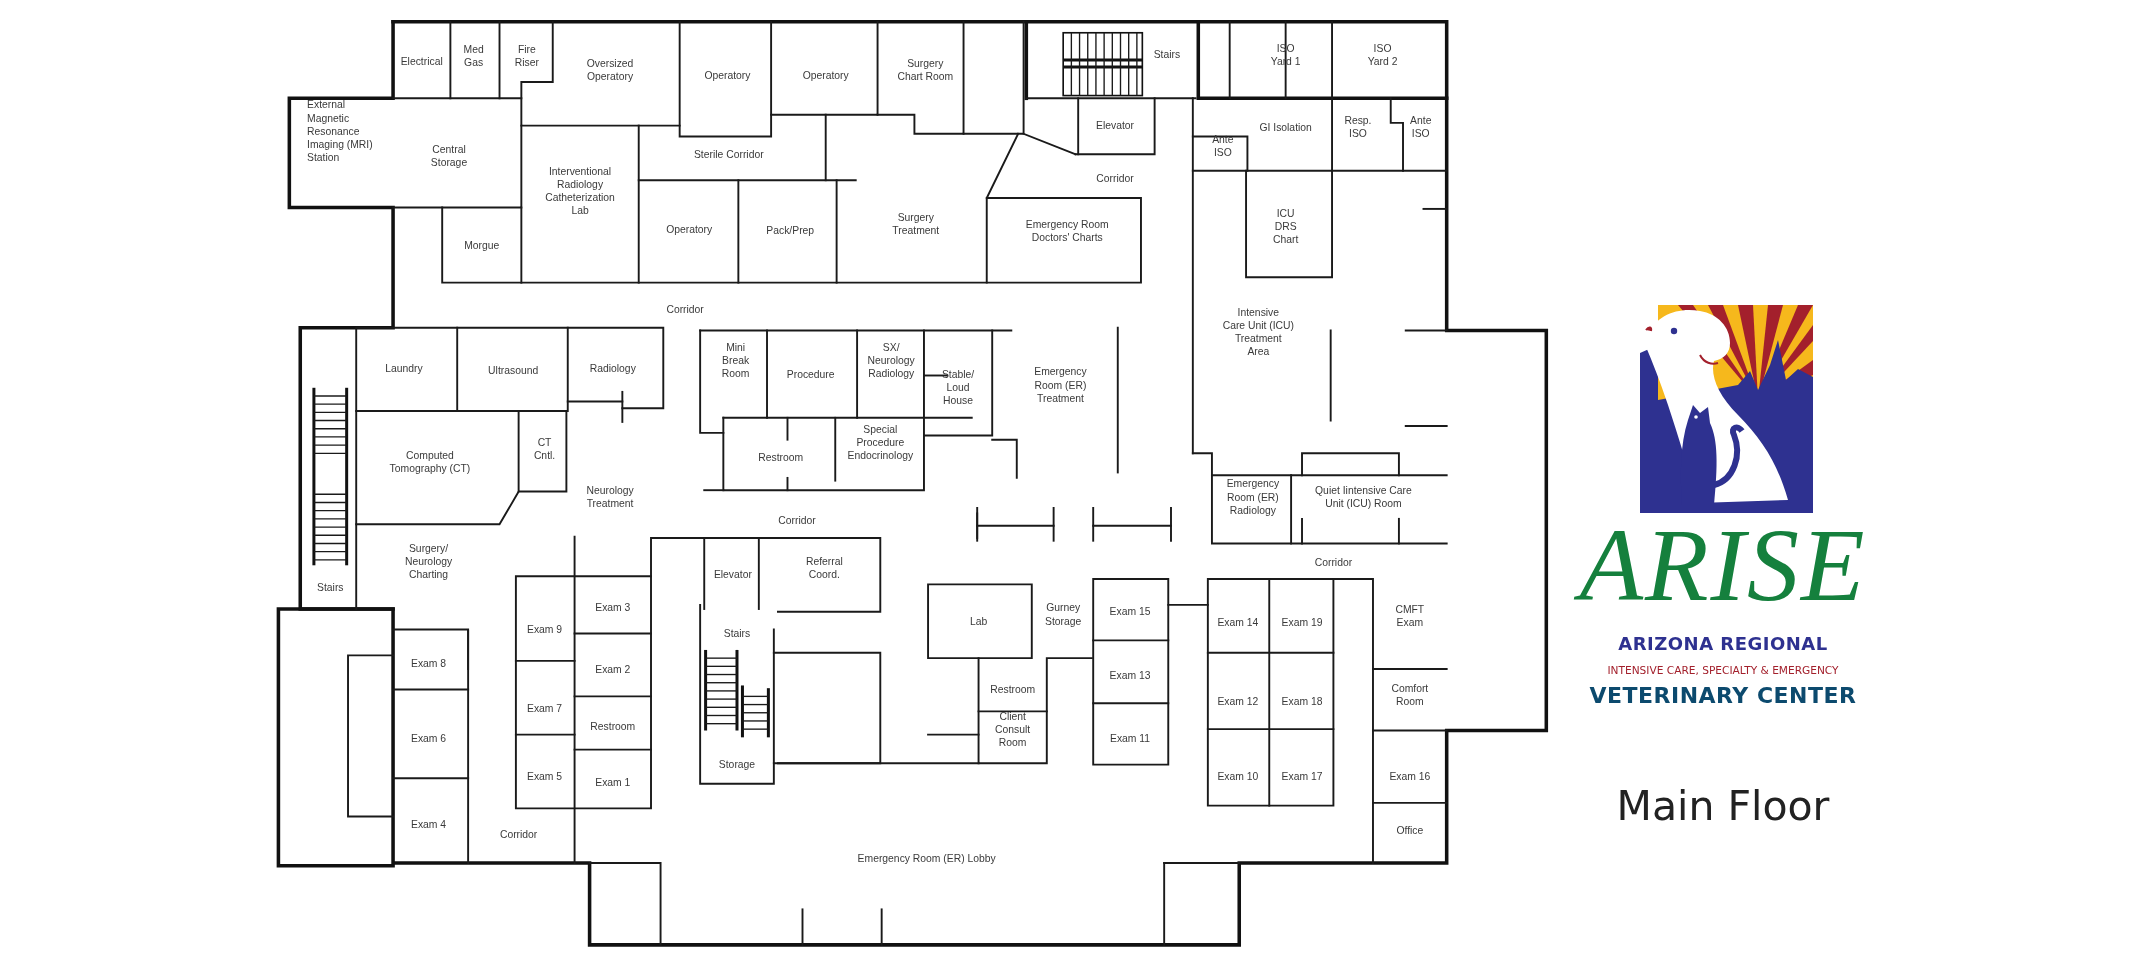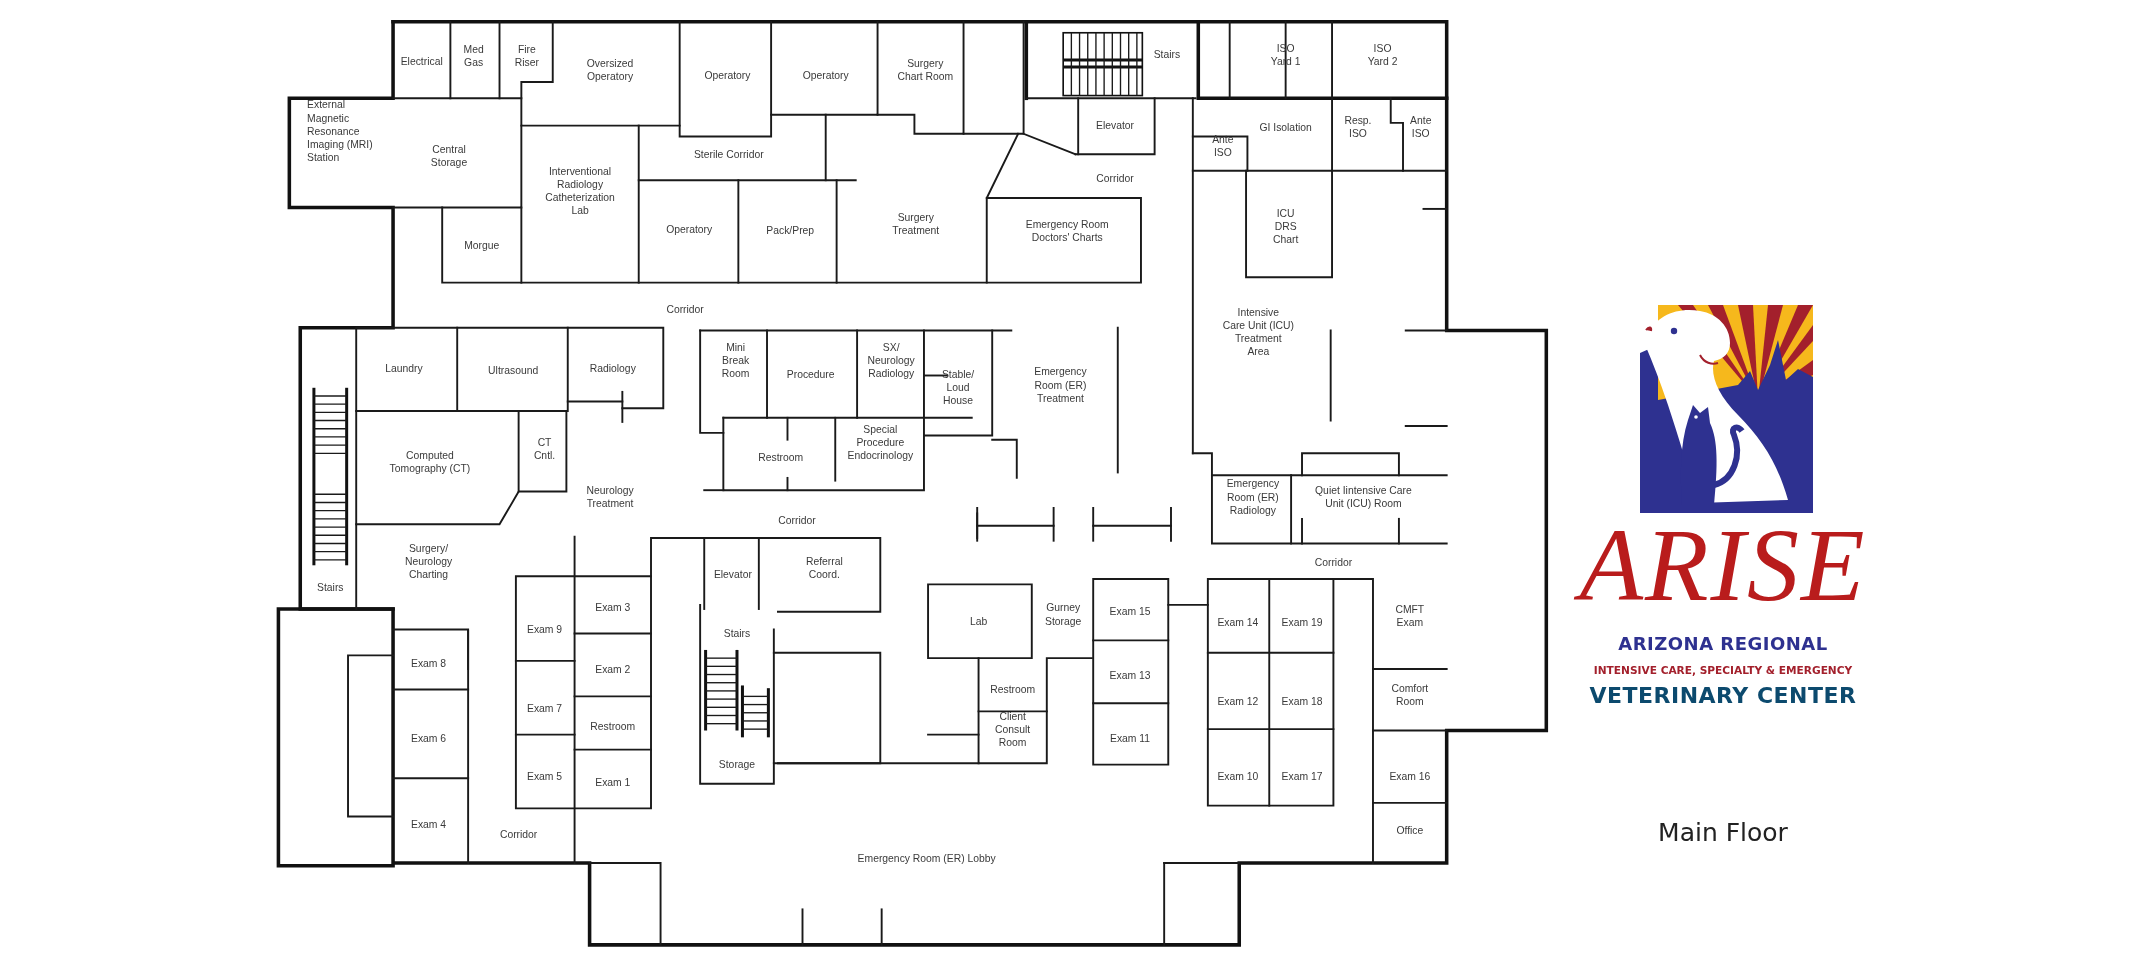--- a/index.html
+++ b/index.html
@@ -8,29 +8,29 @@
   #plan { position: absolute; left: 0; top: 0; width: 2140px; height: 964px; }
   #plan .wall { stroke: #1a1a1a; stroke-width: 1.4; fill: none; stroke-linecap: square; }
   #plan .outer { stroke: #111111; stroke-width: 2.6; fill: none; stroke-linecap: square; }
   #plan .stair { stroke: #1a1a1a; stroke-width: 1; }
   #plan .stair-rail { stroke: #111; stroke-width: 2.2; }
   #plan text.lbl { font-family: "Liberation Sans", sans-serif; font-size: 7.6px; fill: #3a3a3a; text-anchor: middle; }
   .logo { position: absolute; left: 1558px; top: 305px; width: 330px; }
   .logo-mark { position: absolute; left: 80px; top: 0; width: 180px; height: 210px; }
   .arise { position: absolute; left: 0; top: 200px; width: 330px; text-align: center;
            font-family: "Liberation Serif", serif; font-style: italic; font-size: 104px;
-           color: #b91c1c; letter-spacing: 2px; line-height: 120px; }
+           color: #15803d; letter-spacing: 2px; line-height: 120px; }
   .org1 { position: absolute; left: 0; top: 328px; width: 330px; text-align: center;
           font-family: "DejaVu Sans", sans-serif; font-weight: bold; font-size: 18px; color: #2e3190; letter-spacing: 0.5px; }
   .org2 { position: absolute; left: 0; top: 359px; width: 330px; text-align: center;
-          font-family: "DejaVu Sans", sans-serif; font-weight: bold; font-size: 10.6px; color: #a3202c; }
+          font-family: "DejaVu Sans", sans-serif; font-weight: normal; font-size: 10.6px; color: #a3202c; }
   .org3 { position: absolute; left: 0; top: 378px; width: 330px; text-align: center;
           font-family: "DejaVu Sans", sans-serif; font-weight: bold; font-size: 22px; color: #0c4a6e; letter-spacing: 0.5px; }
   .floor-title { position: absolute; left: 1558px; top: 782px; width: 330px; text-align: center;
-                 font-family: "DejaVu Sans", sans-serif; font-size: 25px; color: #222222; margin-top: 36px; }
+                 font-family: "DejaVu Sans", sans-serif; font-size: 41px; color: #222222; }
 </style>
 </head>
 <body>
 
 <svg id="plan" viewBox="0 0 1568 706" preserveAspectRatio="none" xmlns="http://www.w3.org/2000/svg">
 
   <g>
     <polyline class="outer" points="288,16 1060,16 1060,242 1133,242 1133,535 1060,535 1060,632 908,632 908,692 432,692 432,632 288,632 288,446 204,446 204,634 288,634"></polyline>
     <polyline class="outer" points="288,16 288,72 212,72 212,152 288,152 288,240 220,240 220,446 288,446"></polyline>
     <polyline class="outer" points="878,16 878,72 1060,72"></polyline>

